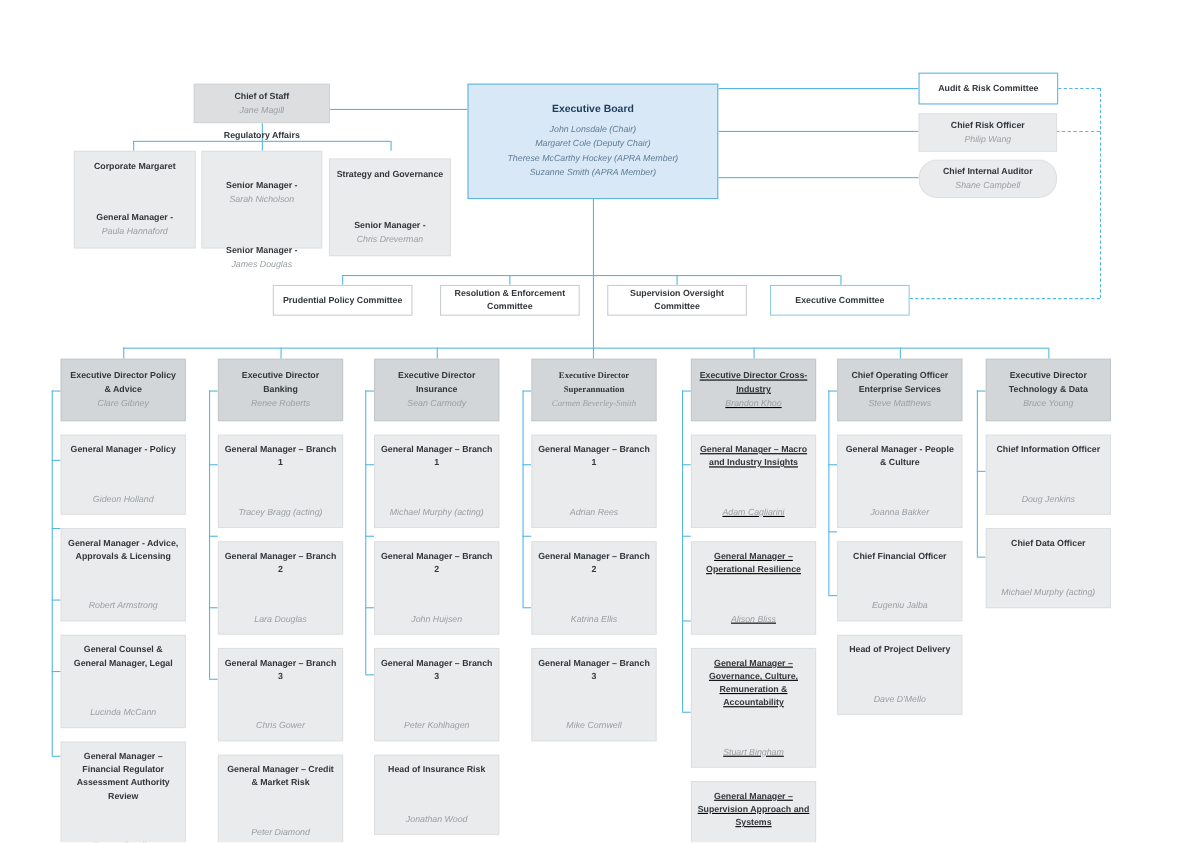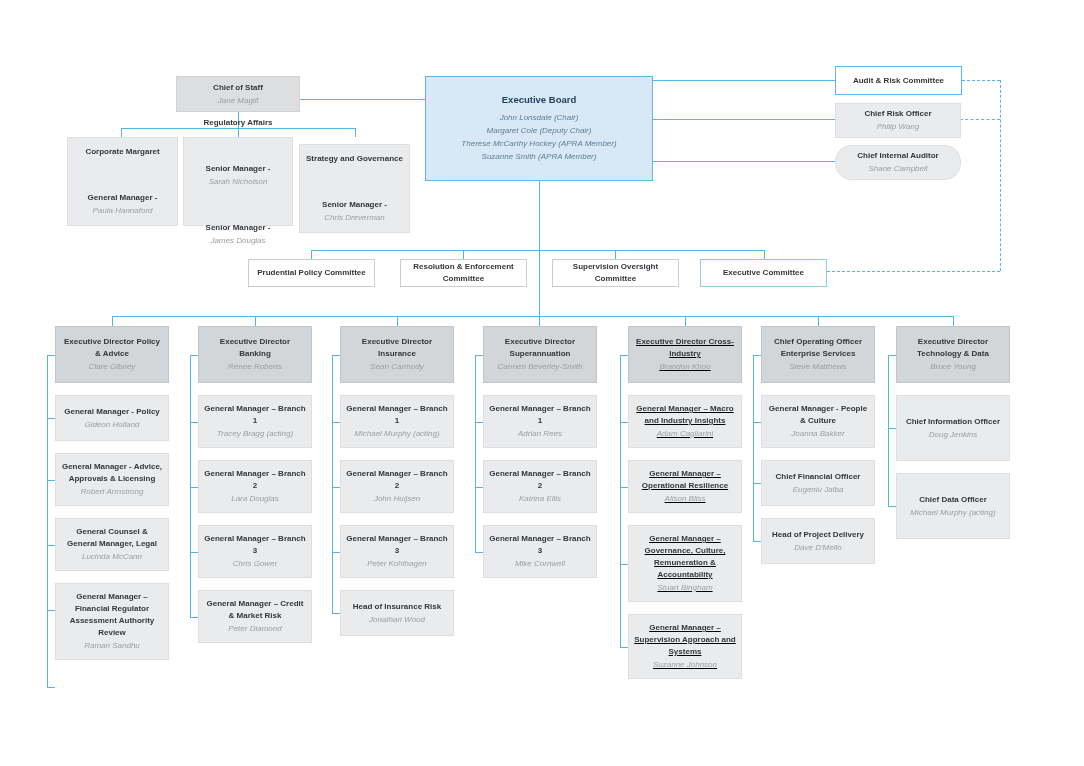--- a/index.html
+++ b/index.html
@@ -27,21 +27,21 @@
   }
   .board{background:var(--board-fill,#d9e8f6);border:1px solid var(--board-border,#5fb6e2);}
   .board-title{font-weight:bold;font-size:9.5px;color:var(--board-title,#1d3c5c);margin-bottom:6px;}
   .board-members div{font-style:italic;font-size:8px;line-height:13px;color:var(--board-name,#5d7d95);}
   .cosbox{background:var(--cos-fill,#dcdee0);border:1px solid rgba(0,0,0,0.05);}
   .gray{background:var(--sub-fill,#e9ebec);border:1px solid rgba(0,0,0,0.05);}
   .outline{background:#ffffff;border:1px solid var(--board-border,#5fb6e2);}
   .committee{background:#ffffff;border:1px solid var(--committee-border,#c9ced1);}
   .committee.blue{border-color:#90cce9;}
   .head{background:var(--head-fill,#d2d6d9);border:1px solid rgba(0,0,0,0.07);}
-  .sub{background:var(--sub-fill,#e9ebec);border:1px solid rgba(0,0,0,0.05);min-height:46px;}
+  .sub{background:var(--sub-fill,#e9ebec);border:1px solid rgba(0,0,0,0.05);min-height:46px;gap:32px;}
   .pad-lg .sub{min-height:66px;}
 
   .t{font-weight:bold;font-size:8px;line-height:12px;color:var(--title-color,#33373b);}
   .n{font-style:italic;font-size:8px;line-height:12px;color:var(--name-color,#9aa0a4);margin-top:1px;}
   .seg{margin:17px 0;}
   .seg .t,.seg .n{display:block;}
 
   .col{
     position:absolute;z-index:2;
     display:flex;flex-direction:column;gap:12px;
@@ -255,21 +255,21 @@
         <div class="fbox sub">
           <div class="t">General Manager – Branch 3</div>
           <div class="n">Peter Kohlhagen</div>
         </div>
         <div class="fbox sub">
           <div class="t">Head of Insurance Risk</div>
           <div class="n">Jonathan Wood</div>
         </div>
       </div>
       <div class="col" style="left: 483px; top: 326px; width: 114px;">
-        <div class="fbox head" style="min-height: 57px; box-sizing: border-box;">
+        <div class="fbox head" style="min-height: 57px; box-sizing: border-box; font-family: Liberation Serif, serif;">
           <div class="t">Executive Director Superannuation</div>
           <div class="n">Carmen Beverley-Smith</div>
         </div>
         <div class="fbox sub">
           <div class="t">General Manager – Branch 1</div>
           <div class="n">Adrian Rees</div>
         </div>
         <div class="fbox sub">
           <div class="t">General Manager – Branch 2</div>
           <div class="n">Katrina Ellis</div>

